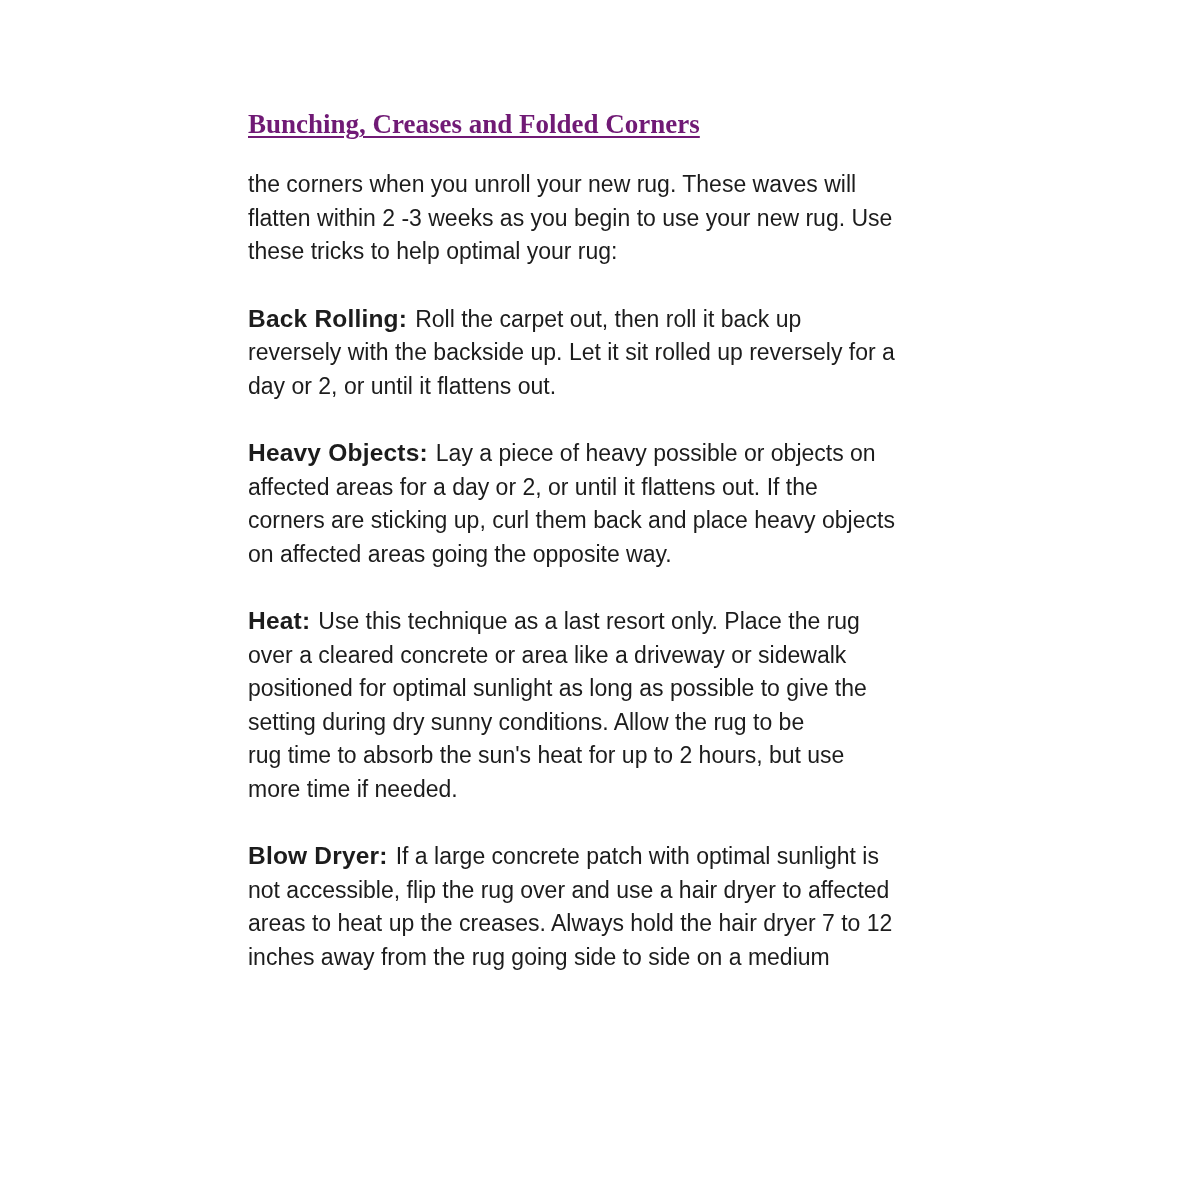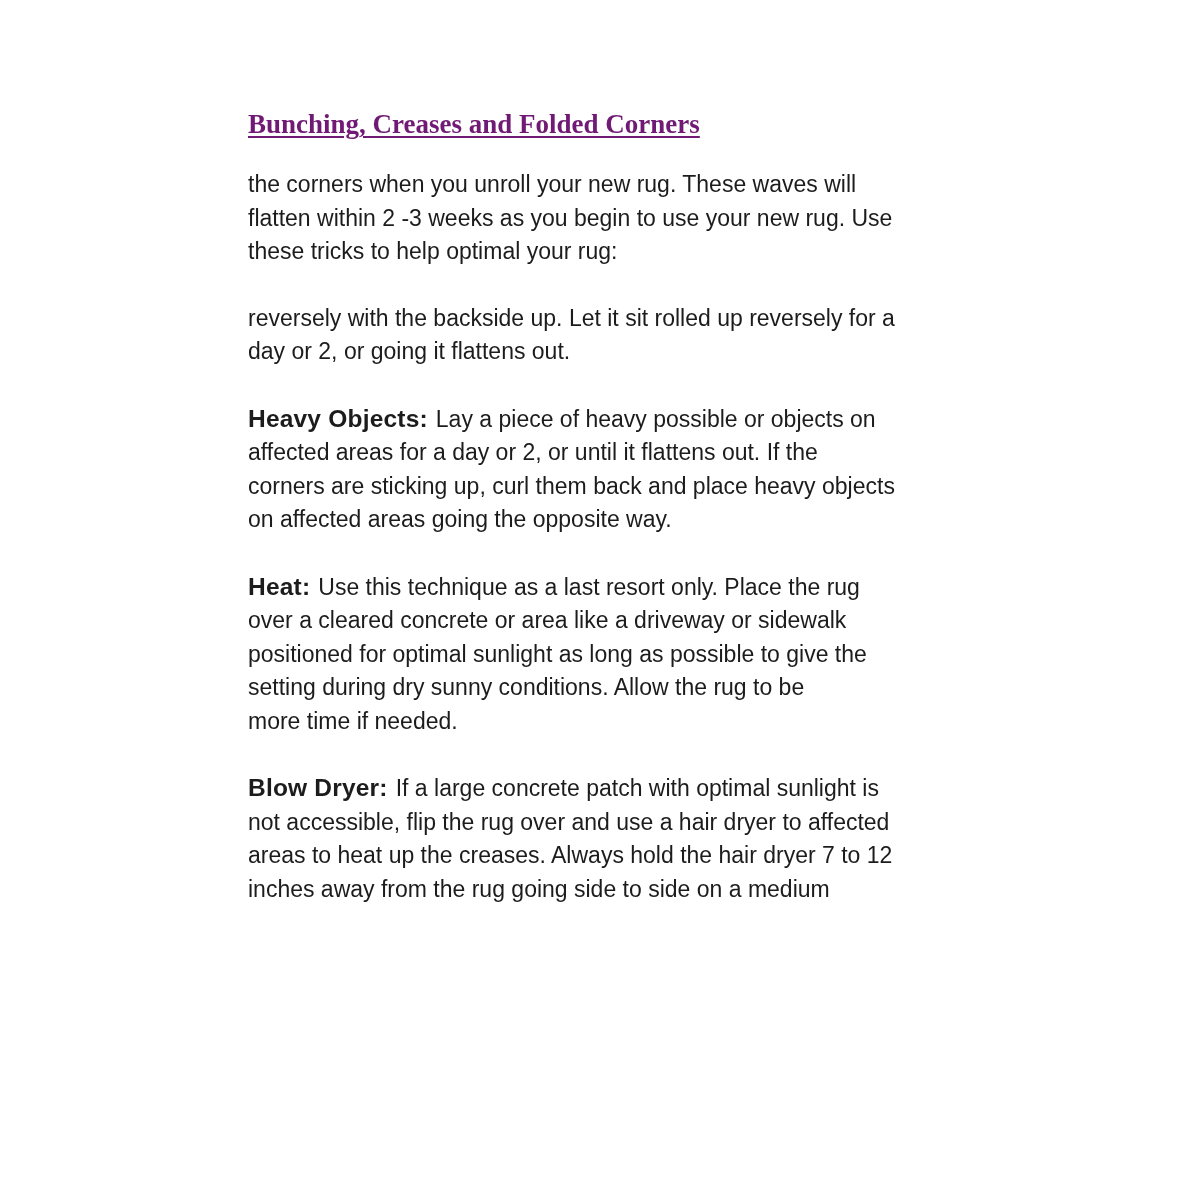--- a/index.html
+++ b/index.html
@@ -53,36 +53,38 @@
 
   <h1 class="doc-heading">Bunching, Creases and Folded Corners</h1>
 
   <div class="para">
     <div class="line">the corners when you unroll your new rug. These waves will</div>
     <div class="line">flatten within 2 -3 weeks as you begin to use your new rug. Use</div>
     <div class="line">these tricks to help optimal your rug:</div>
   </div>
 
   <div class="para">
+    <div class="line"><span class="lead-label">Back Rolling:</span><span>Roll the carpet out, then roll it back up</span></div>
     <div class="line">reversely with the backside up. Let it sit rolled up reversely for a</div>
-    <div class="line">day or 2, or going it flattens out.</div>
+    <div class="line">day or 2, or until it flattens out.</div>
   </div>
 
   <div class="para">
     <div class="line"><span class="lead-label">Heavy Objects:</span><span>Lay a piece of heavy possible or objects on</span></div>
     <div class="line">affected areas for a day or 2, or until it flattens out. If the</div>
     <div class="line">corners are sticking up, curl them back and place heavy objects</div>
     <div class="line">on affected areas going the opposite way.</div>
   </div>
 
   <div class="para">
     <div class="line"><span class="lead-label">Heat:</span><span>Use this technique as a last resort only. Place the rug</span></div>
     <div class="line">over a cleared concrete or area like a driveway or sidewalk</div>
     <div class="line">positioned for optimal sunlight as long as possible to give the</div>
     <div class="line">setting during dry sunny conditions. Allow the rug to be</div>
+    <div class="line">rug time to absorb the sun's heat for up to 2 hours, but use</div>
     <div class="line">more time if needed.</div>
   </div>
 
   <div class="para">
     <div class="line"><span class="lead-label">Blow Dryer:</span><span>If a large concrete patch with optimal sunlight is</span></div>
     <div class="line">not accessible, flip the rug over and use a hair dryer to affected</div>
     <div class="line">areas to heat up the creases. Always hold the hair dryer 7 to 12</div>
     <div class="line">inches away from the rug going side to side on a medium</div>
   </div>
 

